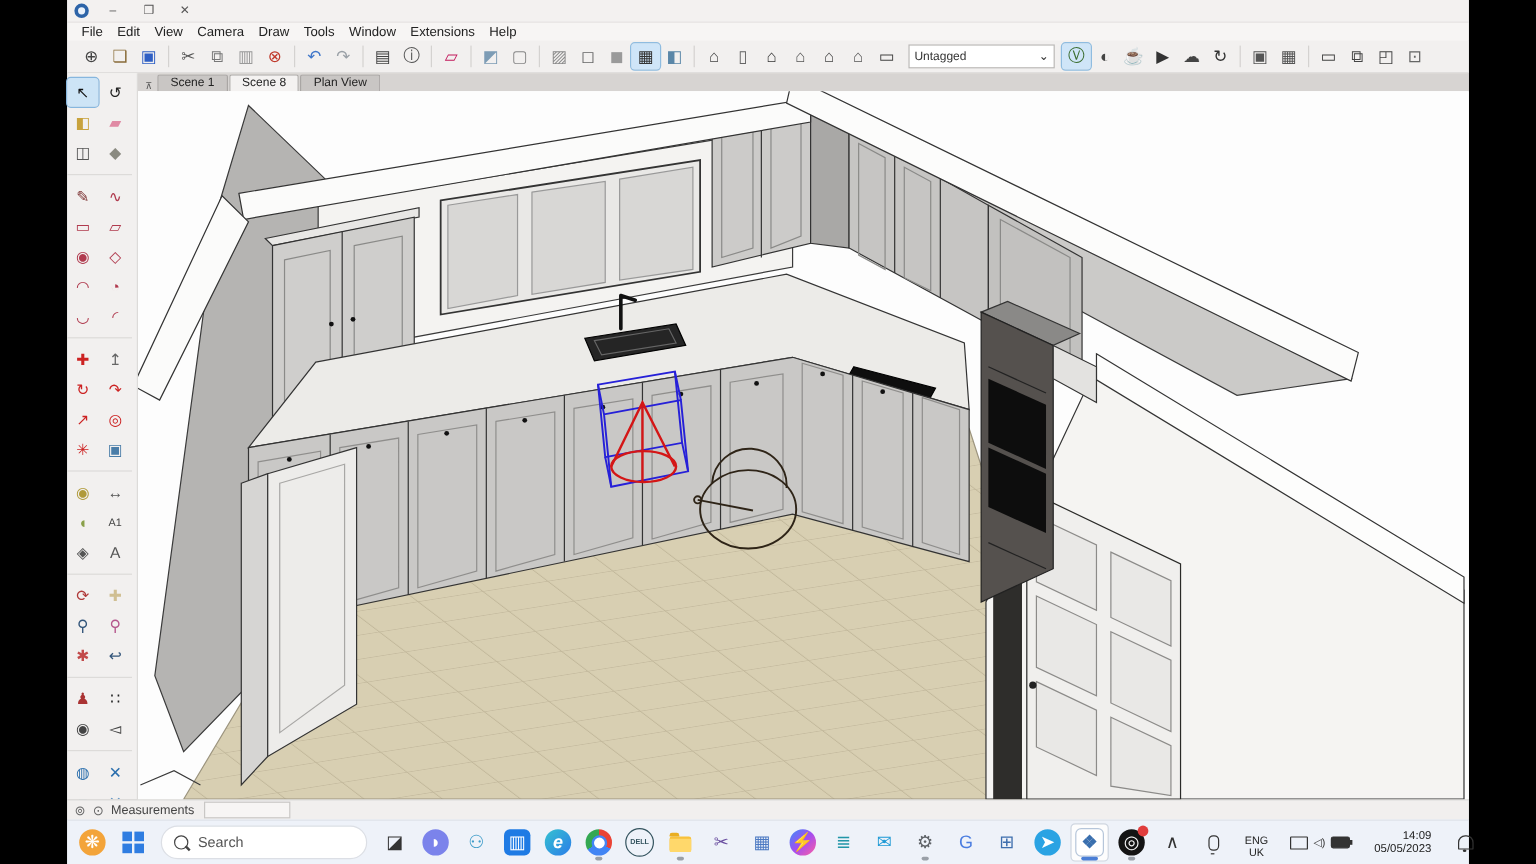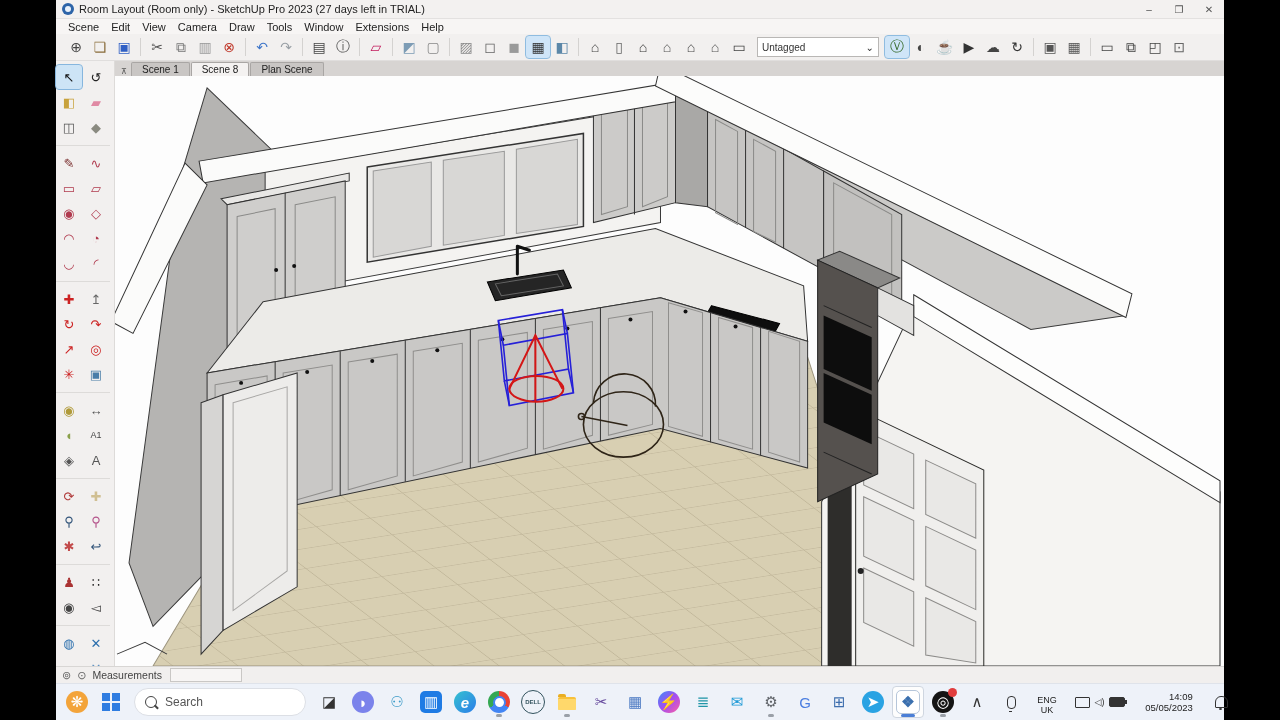--- a/index.html
+++ b/index.html
@@ -74,28 +74,27 @@
   .su-bg{border:1px solid #b6c6da;background:#fff;color:#3a6fae;font-weight:bold;}
 </style>
 </head>
 <body>
 
 <div id="stage">
   <div id="screen">
 
     <div class="titlebar">
       <span class="appicon"></span>
-      <span class="t-title">Room Layout (Room only) - SketchUp Pro 2023 (27 days left in TRIAL)</span>
       <span class="wbtn">–</span>
       <span class="wbtn">❐</span>
       <span class="wbtn">✕</span>
     </div>
 
     <div class="menubar" id="menubar">
-        <span class="menu-item">Scene</span>
+        <span class="menu-item">File</span>
         <span class="menu-item">Edit</span>
         <span class="menu-item">View</span>
         <span class="menu-item">Camera</span>
         <span class="menu-item">Draw</span>
         <span class="menu-item">Tools</span>
         <span class="menu-item">Window</span>
         <span class="menu-item">Extensions</span>
         <span class="menu-item">Help</span>
       </div>
 
@@ -205,21 +204,21 @@
           <span class="tool" style="color: rgb(44, 111, 173);">✕</span>
           <span class="tool" style="color: rgb(44, 111, 173);">≡</span>
           <span class="tool" style="color: rgb(90, 143, 192);">✕</span>
         </div>
 
       <div class="viewcol">
         <div class="tabbar" id="tabbar">
           <span class="pin">⊼</span>
         <span class="scene-tab">Scene 1</span>
             <span class="scene-tab active">Scene 8</span>
-            <span class="scene-tab">Plan Scene</span>
+            <span class="scene-tab">Plan View</span>
           </div>
 
         <div class="viewport">
           <svg viewBox="0 0 1108 596" preserveAspectRatio="none">
             <defs>
               <pattern id="tiles" width="54" height="42" patternUnits="userSpaceOnUse" patternTransform="matrix(1,-0.16,0.52,0.40,0,0)">
                 <rect width="54" height="42" fill="#d8cfb2"></rect>
                 <path d="M0 0H54M0 0V42" stroke="#c2b89b" stroke-width="2" fill="none"></path>
               </pattern>
             </defs>

